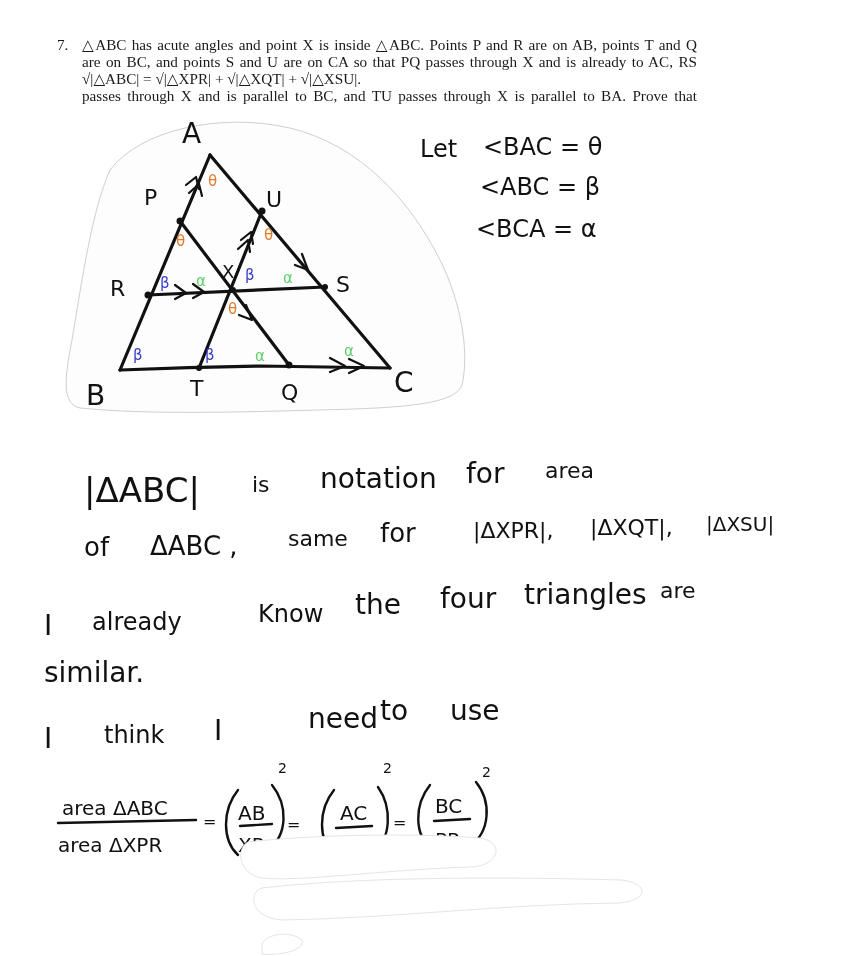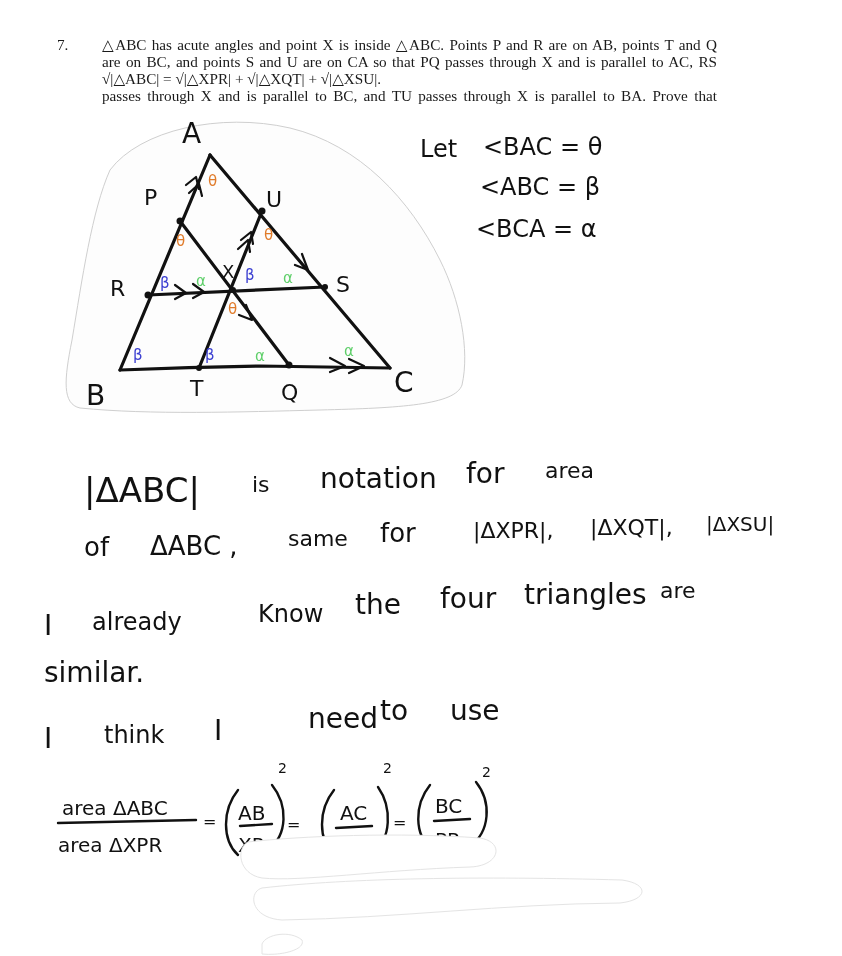--- a/index.html
+++ b/index.html
@@ -1,32 +1,32 @@
 <!DOCTYPE html>
 <html><head>
 <meta charset="utf-8">
 <style>
   html, body { margin:0; padding:0; background:#ffffff; }
   body { width:842px; height:956px; position:relative; overflow:hidden; font-family:"DejaVu Serif", serif; color:#111; }
   .problem { position:absolute; left:57px; top:36px; width:640px; font-family:"Liberation Serif", serif; font-size:15.2px; line-height:17px; color:#1a1a1a; }
   .problem .num { position:absolute; left:0; top:0; }
-  .problem .body { position:absolute; left:25px; top:0; width:615px; text-align:justify;margin-left:20px; }
+  .problem .body { position:absolute; left:25px; top:0; width:615px; text-align:justify; }
   .problem .line { display:block; white-space:nowrap; text-align:justify; text-align-last:justify; }
   .problem .line.last { text-align-last:left; }
   svg.canvas { position:absolute; left:0; top:0; }
   .hand { font-family:"DejaVu Sans", sans-serif; fill:#111; }
 </style>
 </head>
 <body>
 
 <div class="problem">
   <span class="num">7.</span>
   <div class="body">
     <span class="line">△ABC has acute angles and point X is inside △ABC. Points P and R are on AB, points T and Q</span>
-    <span class="line">are on BC, and points S and U are on CA so that PQ passes through X and is parallel to AC, RS</span>
+    <span class="line">are on BC, and points S and U are on CA so that PQ passes through X and is already to AC, RS</span>
     <span class="line last">√|△ABC| = √|△XPR| + √|△XQT| + √|△XSU|.</span>
     <span class="line">passes through X and is parallel to BC, and TU passes through X is parallel to BA. Prove that</span>
   </div>
 </div>
 
 <svg class="canvas" width="842" height="956" viewBox="0 0 842 956">
 
   <path d="M110,170 C140,130 220,112 290,128 C360,145 410,200 440,260 C460,300 470,350 462,385 C455,405 400,408 320,410 C240,412 150,415 80,408 C62,404 64,380 72,340 C82,280 92,210 110,170 Z" fill="#fdfdfd" stroke="#cfcfcf" stroke-width="1"></path>
 
   <g stroke="#111" stroke-width="3.2" fill="none" stroke-linecap="round" stroke-linejoin="round">

